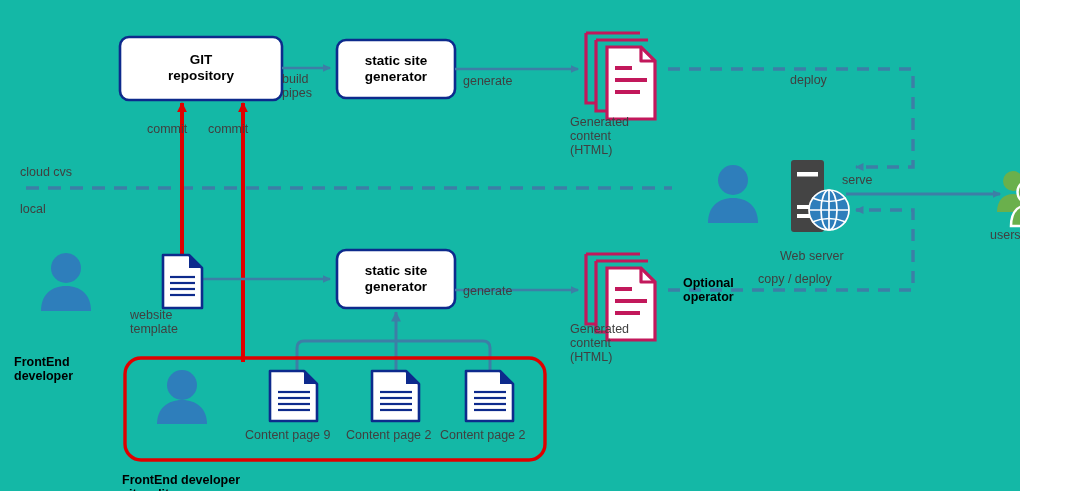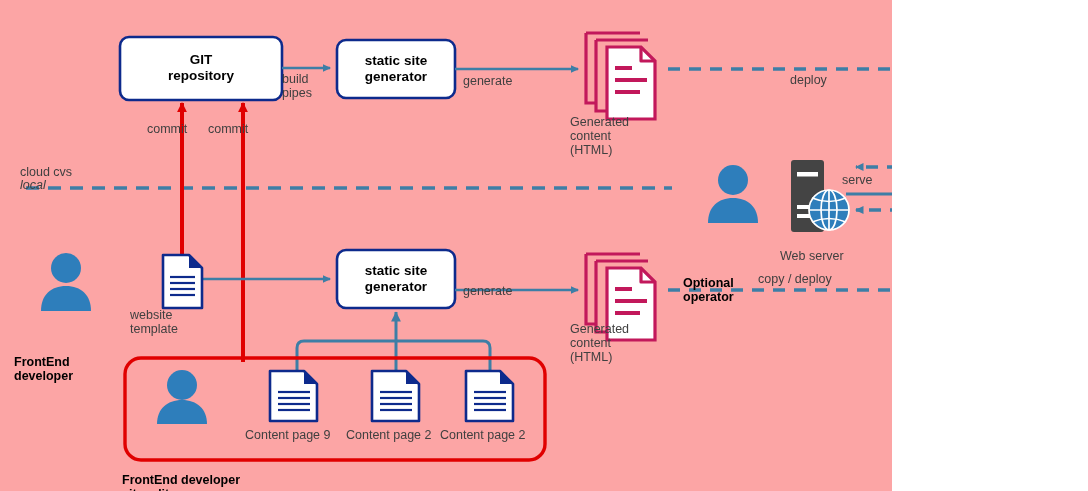--- a/index.html
+++ b/index.html
@@ -1,17 +1,17 @@
 <!DOCTYPE html>
 <html><head>
 <meta charset="utf-8">
 <style>
   html,body{margin:0;padding:0;background:#ffffff;}
   body{width:1088px;height:491px;font-family:"Liberation Sans",sans-serif;}
-  #stage{position:relative;width:892px;height:491px;overflow:hidden;background:#fca5a5;}
+  #stage{position:relative;width:1020px;height:491px;overflow:hidden;background:#14b8a6;}
   svg#canvas{position:absolute;left:0;top:0;width:1088px;height:491px;}
   .lbl{position:absolute;font-family:"Liberation Sans",sans-serif;color:#404040;
        font-size:12.5px;line-height:14px;text-align:left;white-space:pre-line;}
   .boxlbl{position:absolute;font-family:"Liberation Sans",sans-serif;color:#000;
        font-size:13.5px;font-weight:bold;line-height:16px;text-align:center;white-space:pre-line;}
   .bold{font-weight:bold;color:#000;margin-top:48px;}
 </style>
 </head>
 <body>
 
@@ -223,21 +223,21 @@
   <div class="lbl" style="left:570px;top:322px;width:105px;">Generated
 content
 (HTML)</div>
 
   <div class="lbl" style="left:147px;top:122px;width:70px;">commit</div>
 
   <div class="lbl" style="left:208px;top:122px;width:70px;">commit</div>
 
   <div class="lbl" style="left:20px;top:165px;width:90px;">cloud cvs</div>
 
-  <div class="lbl" style="left:20px;top:178px;width:90px;font-style:italic;">local</div>
+  <div class="lbl" style="left:20px;top:202px;width:90px;">local</div>
 
   <div class="lbl" style="left:130px;top:308px;width:105px;">website
 template</div>
 
   <div class="lbl bold" style="left:14px;top:307px;width:105px;">FrontEnd
 developer</div>
 
   <div class="lbl bold" style="left:683px;top:228px;width:100px;">Optional
 operator</div>
 

